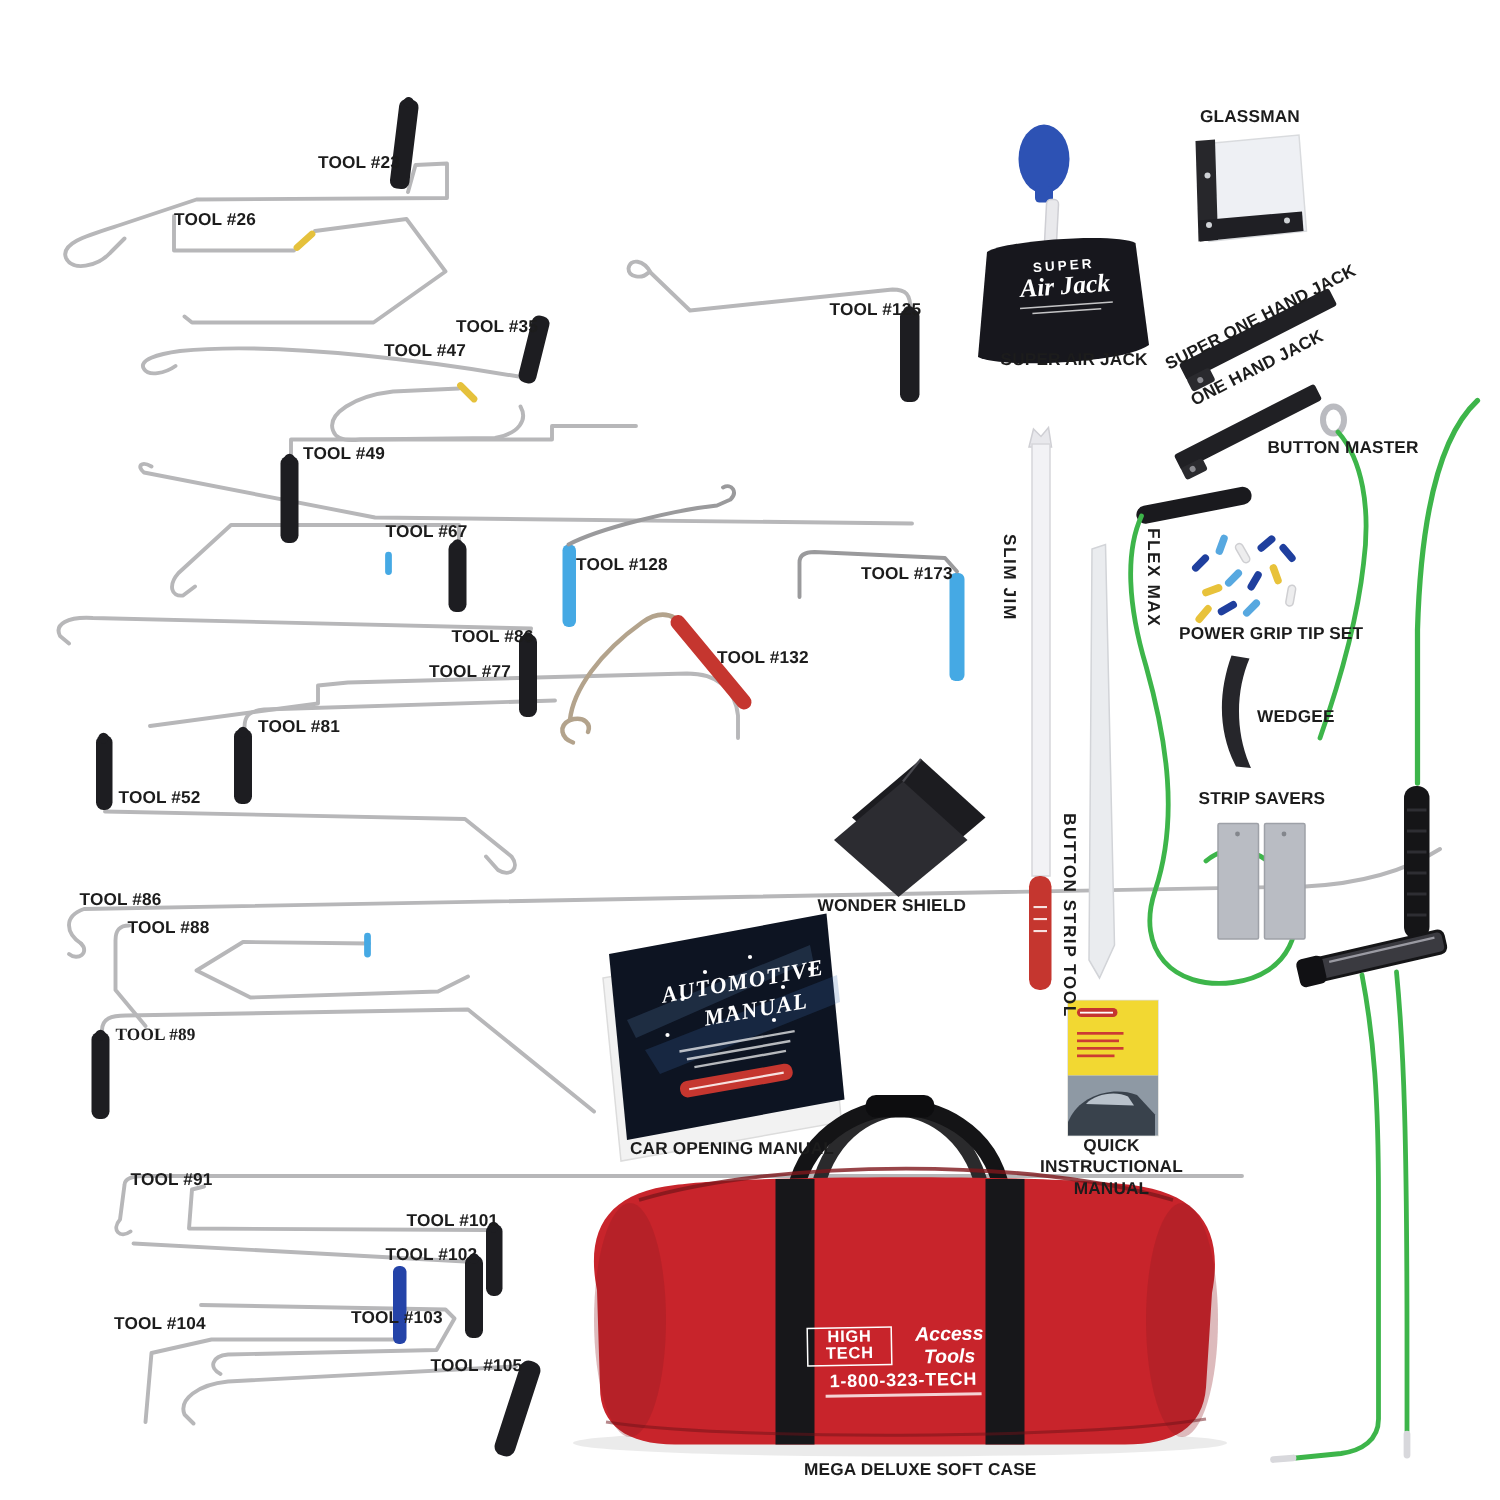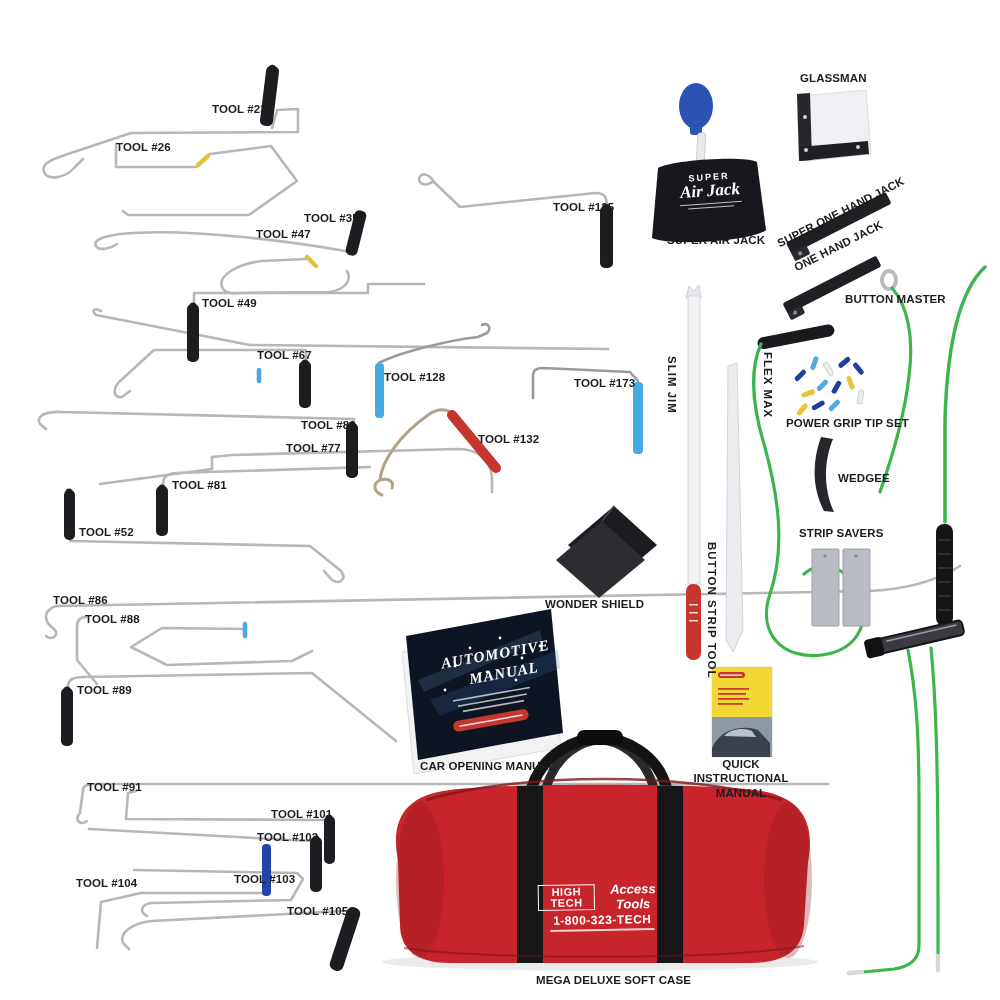--- a/index.html
+++ b/index.html
@@ -325,21 +325,21 @@
       <div class="lbl" style="left: 257px; top: 349px;">TOOL #67</div>
       <div class="lbl" style="left: 384px; top: 371px;">TOOL #128</div>
       <div class="lbl" style="left: 574px; top: 377px;">TOOL #173</div>
       <div class="lbl" style="left: 301px; top: 419px;">TOOL #86</div>
       <div class="lbl" style="left: 430px; top: 433px; margin-left: 48px;">TOOL #132</div>
       <div class="lbl" style="left: 286px; top: 442px;">TOOL #77</div>
       <div class="lbl" style="left: 172px; top: 479px;">TOOL #81</div>
       <div class="lbl" style="left: 79px; top: 526px;">TOOL #52</div>
       <div class="lbl" style="left: 53px; top: 594px;">TOOL #86</div>
       <div class="lbl" style="left: 85px; top: 613px;">TOOL #88</div>
-      <div class="lbl" style="left: 77px; top: 684px;">TOOL #89</div>
+      <div class="lbl" style="left: 77px; top: 684px; font-family: Liberation Serif, serif;">TOOL #89</div>
       <div class="lbl" style="left: 87px; top: 781px;">TOOL #91</div>
       <div class="lbl" style="left: 271px; top: 808px;">TOOL #101</div>
       <div class="lbl" style="left: 257px; top: 831px;">TOOL #102</div>
       <div class="lbl" style="left: 234px; top: 873px;">TOOL #103</div>
       <div class="lbl" style="left: 76px; top: 877px;">TOOL #104</div>
       <div class="lbl" style="left: 287px; top: 905px;">TOOL #105</div>
     </div>
 
   <div class="lbl" style="left:800px;top:72px;">GLASSMAN</div>
   <div class="lbl" style="left:667px;top:234px;">SUPER AIR JACK</div>

